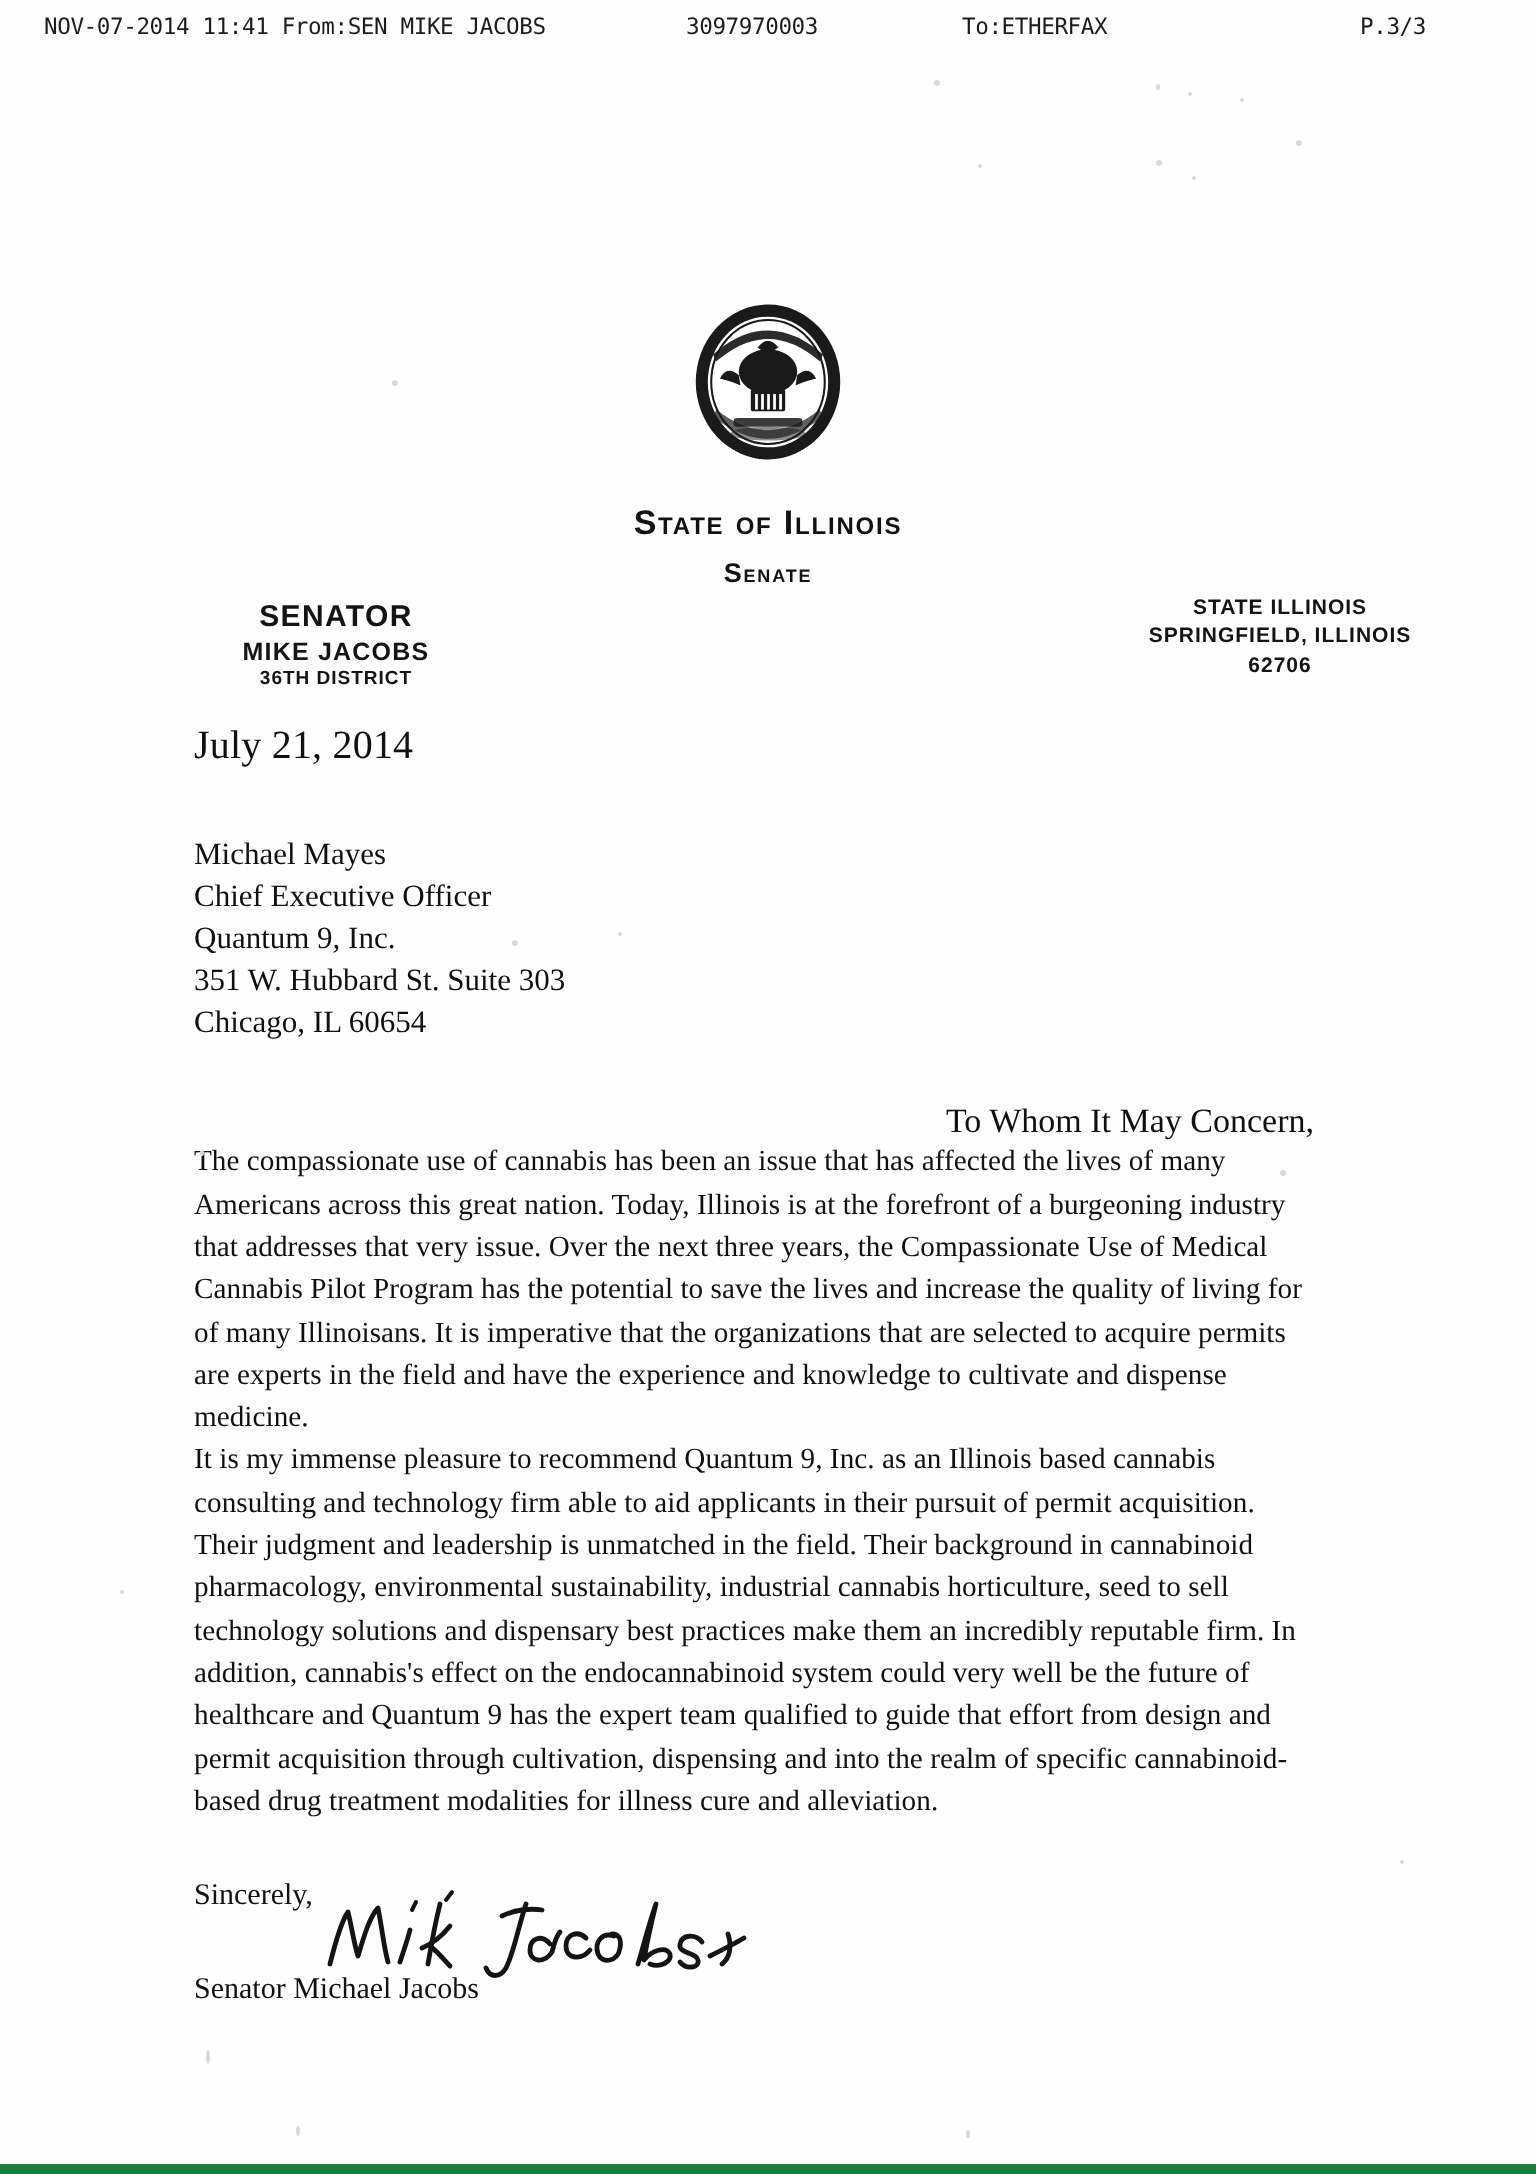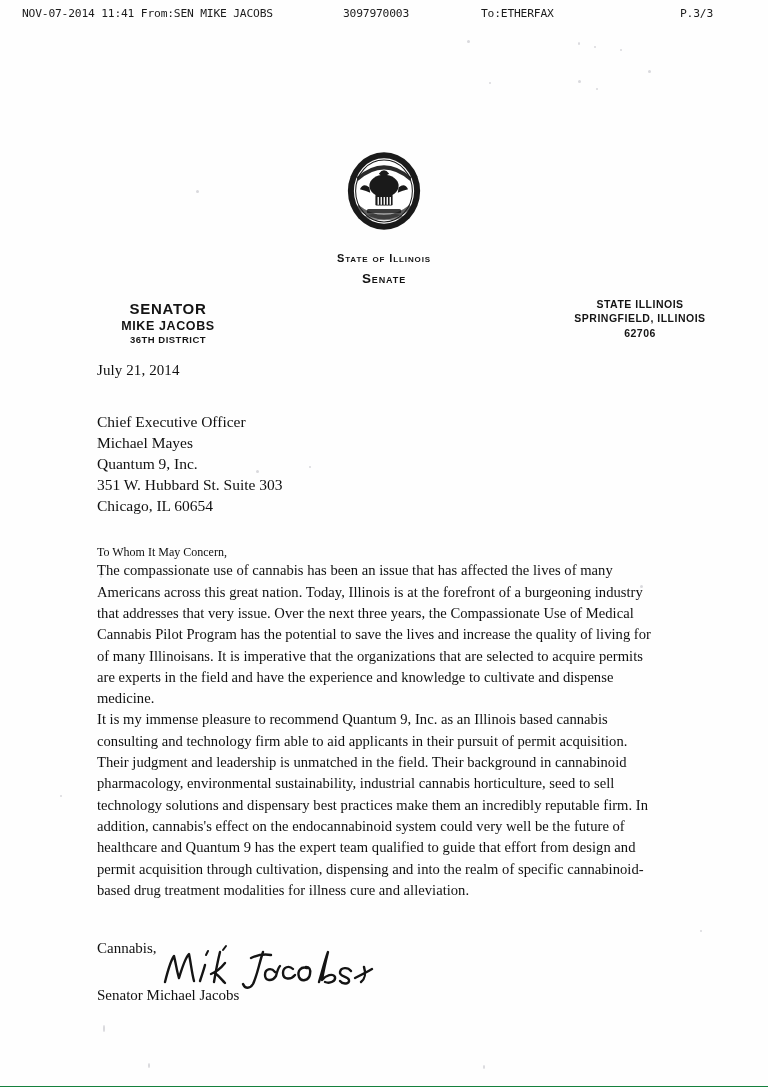--- a/index.html
+++ b/index.html
@@ -15,21 +15,21 @@
     position: relative;
     overflow: hidden;
     color: #111111;
   }
 
   #page {
     position: relative;
     width: 768px;
     height: 1087px;
     background: #fefefe;
-    border-bottom: 1px solid #15803d;
+    border-bottom: 5px solid #15803d;
     overflow: hidden;
   }
 
   
   .fax-header {
     position: absolute;
     top: 7px;
     left: 0;
     width: 768px;
     height: 16px;
@@ -66,21 +66,21 @@
     position: absolute;
     top: 252px;
     left: 0;
     width: 768px;
     text-align: center;
     font-family: "Liberation Sans", "DejaVu Sans", sans-serif;
     font-weight: bold;
     color: #121212;
   }
   .org-line-1 {
-    font-size: 11px;
+    font-size: 17px;
     font-variant: small-caps;
     letter-spacing: 0.9px;
   }
   .org-line-2 {
     font-size: 13.5px;
     font-variant: small-caps;
     letter-spacing: 0.9px;
     margin-top: 7px;
   }
 
@@ -118,34 +118,35 @@
   .letter {
     position: absolute;
     top: 362px;
     left: 97px;
     width: 560px;
     font-family: "Liberation Serif", "DejaVu Serif", serif;
     color: #101010;
   }
 
   .date-line {
-    font-size: 15px;
+    font-size: 20px;
     letter-spacing: 0.1px;
   }
 
   .recipient {
     margin-top: 32px;
     font-size: 15.5px;
     line-height: 1.36;
   }
   .recipient div { white-space: nowrap; }
 
   .salutation {
     margin-top: 29px;
-    font-size: 12px;
+    font-size: 17px;
+    text-align: right;
   }
 
   .body-para {
     font-size: 14.6px;
     line-height: 1.46;
     text-align: left;
     letter-spacing: 0.02px;
   }
 
   
@@ -246,36 +247,36 @@
     <div>STATE ILLINOIS</div>
     <div>SPRINGFIELD, ILLINOIS</div>
     <div>62706</div>
   </div>
 
   <div class="letter">
 
     <div class="date-line">July 21, 2014</div>
 
     <div class="recipient">
+      <div>Michael Mayes</div>
       <div>Chief Executive Officer</div>
-      <div>Michael Mayes</div>
       <div>Quantum 9, Inc.</div>
       <div>351 W. Hubbard St. Suite 303</div>
       <div>Chicago, IL 60654</div>
     </div>
 
     <div class="salutation">To Whom It May Concern,</div>
 
     <p class="body-para">The compassionate use of cannabis has been an issue that has affected the lives of many Americans across this great nation. Today, Illinois is at the forefront of a burgeoning industry that addresses that very issue. Over the next three years, the Compassionate Use of Medical Cannabis Pilot Program has the potential to save the lives and increase the quality of living for of many Illinoisans. It is imperative that the organizations that are selected to acquire permits are experts in the field and have the experience and knowledge to cultivate and dispense medicine.</p>
     <p class="body-para">It is my immense pleasure to recommend Quantum 9, Inc. as an Illinois based cannabis consulting and technology firm able to aid applicants in their pursuit of permit acquisition. Their judgment and leadership is unmatched in the field. Their background in cannabinoid pharmacology, environmental sustainability, industrial cannabis horticulture, seed to sell technology solutions and dispensary best practices make them an incredibly reputable firm. In addition, cannabis's effect on the endocannabinoid system could very well be the future of healthcare and Quantum 9 has the expert team qualified to guide that effort from design and permit acquisition through cultivation, dispensing and into the realm of specific cannabinoid-based drug treatment modalities for illness cure and alleviation.</p>
 
   </div>
 
   <div class="sig-block">
-    <div class="sig-closing">Cannabis,</div>
+    <div class="sig-closing">Sincerely,</div>
 
     <svg class="sig-mark" viewBox="0 0 230 48">
       <g fill="none" stroke="#141414" stroke-width="2.4" stroke-linecap="round" stroke-linejoin="round">
 
         <path d="M6 40 C9 28 12 18 15 14 C17 22 18 30 20 36 C23 26 26 16 30 12 C32 22 33 32 35 39"></path>
 
         <path d="M41 39 C43 33 45 27 46 23"></path>
 
         <path d="M55 40 C57 28 59 18 61 10"></path>
         <path d="M52 32 C57 30 62 26 66 21"></path>

